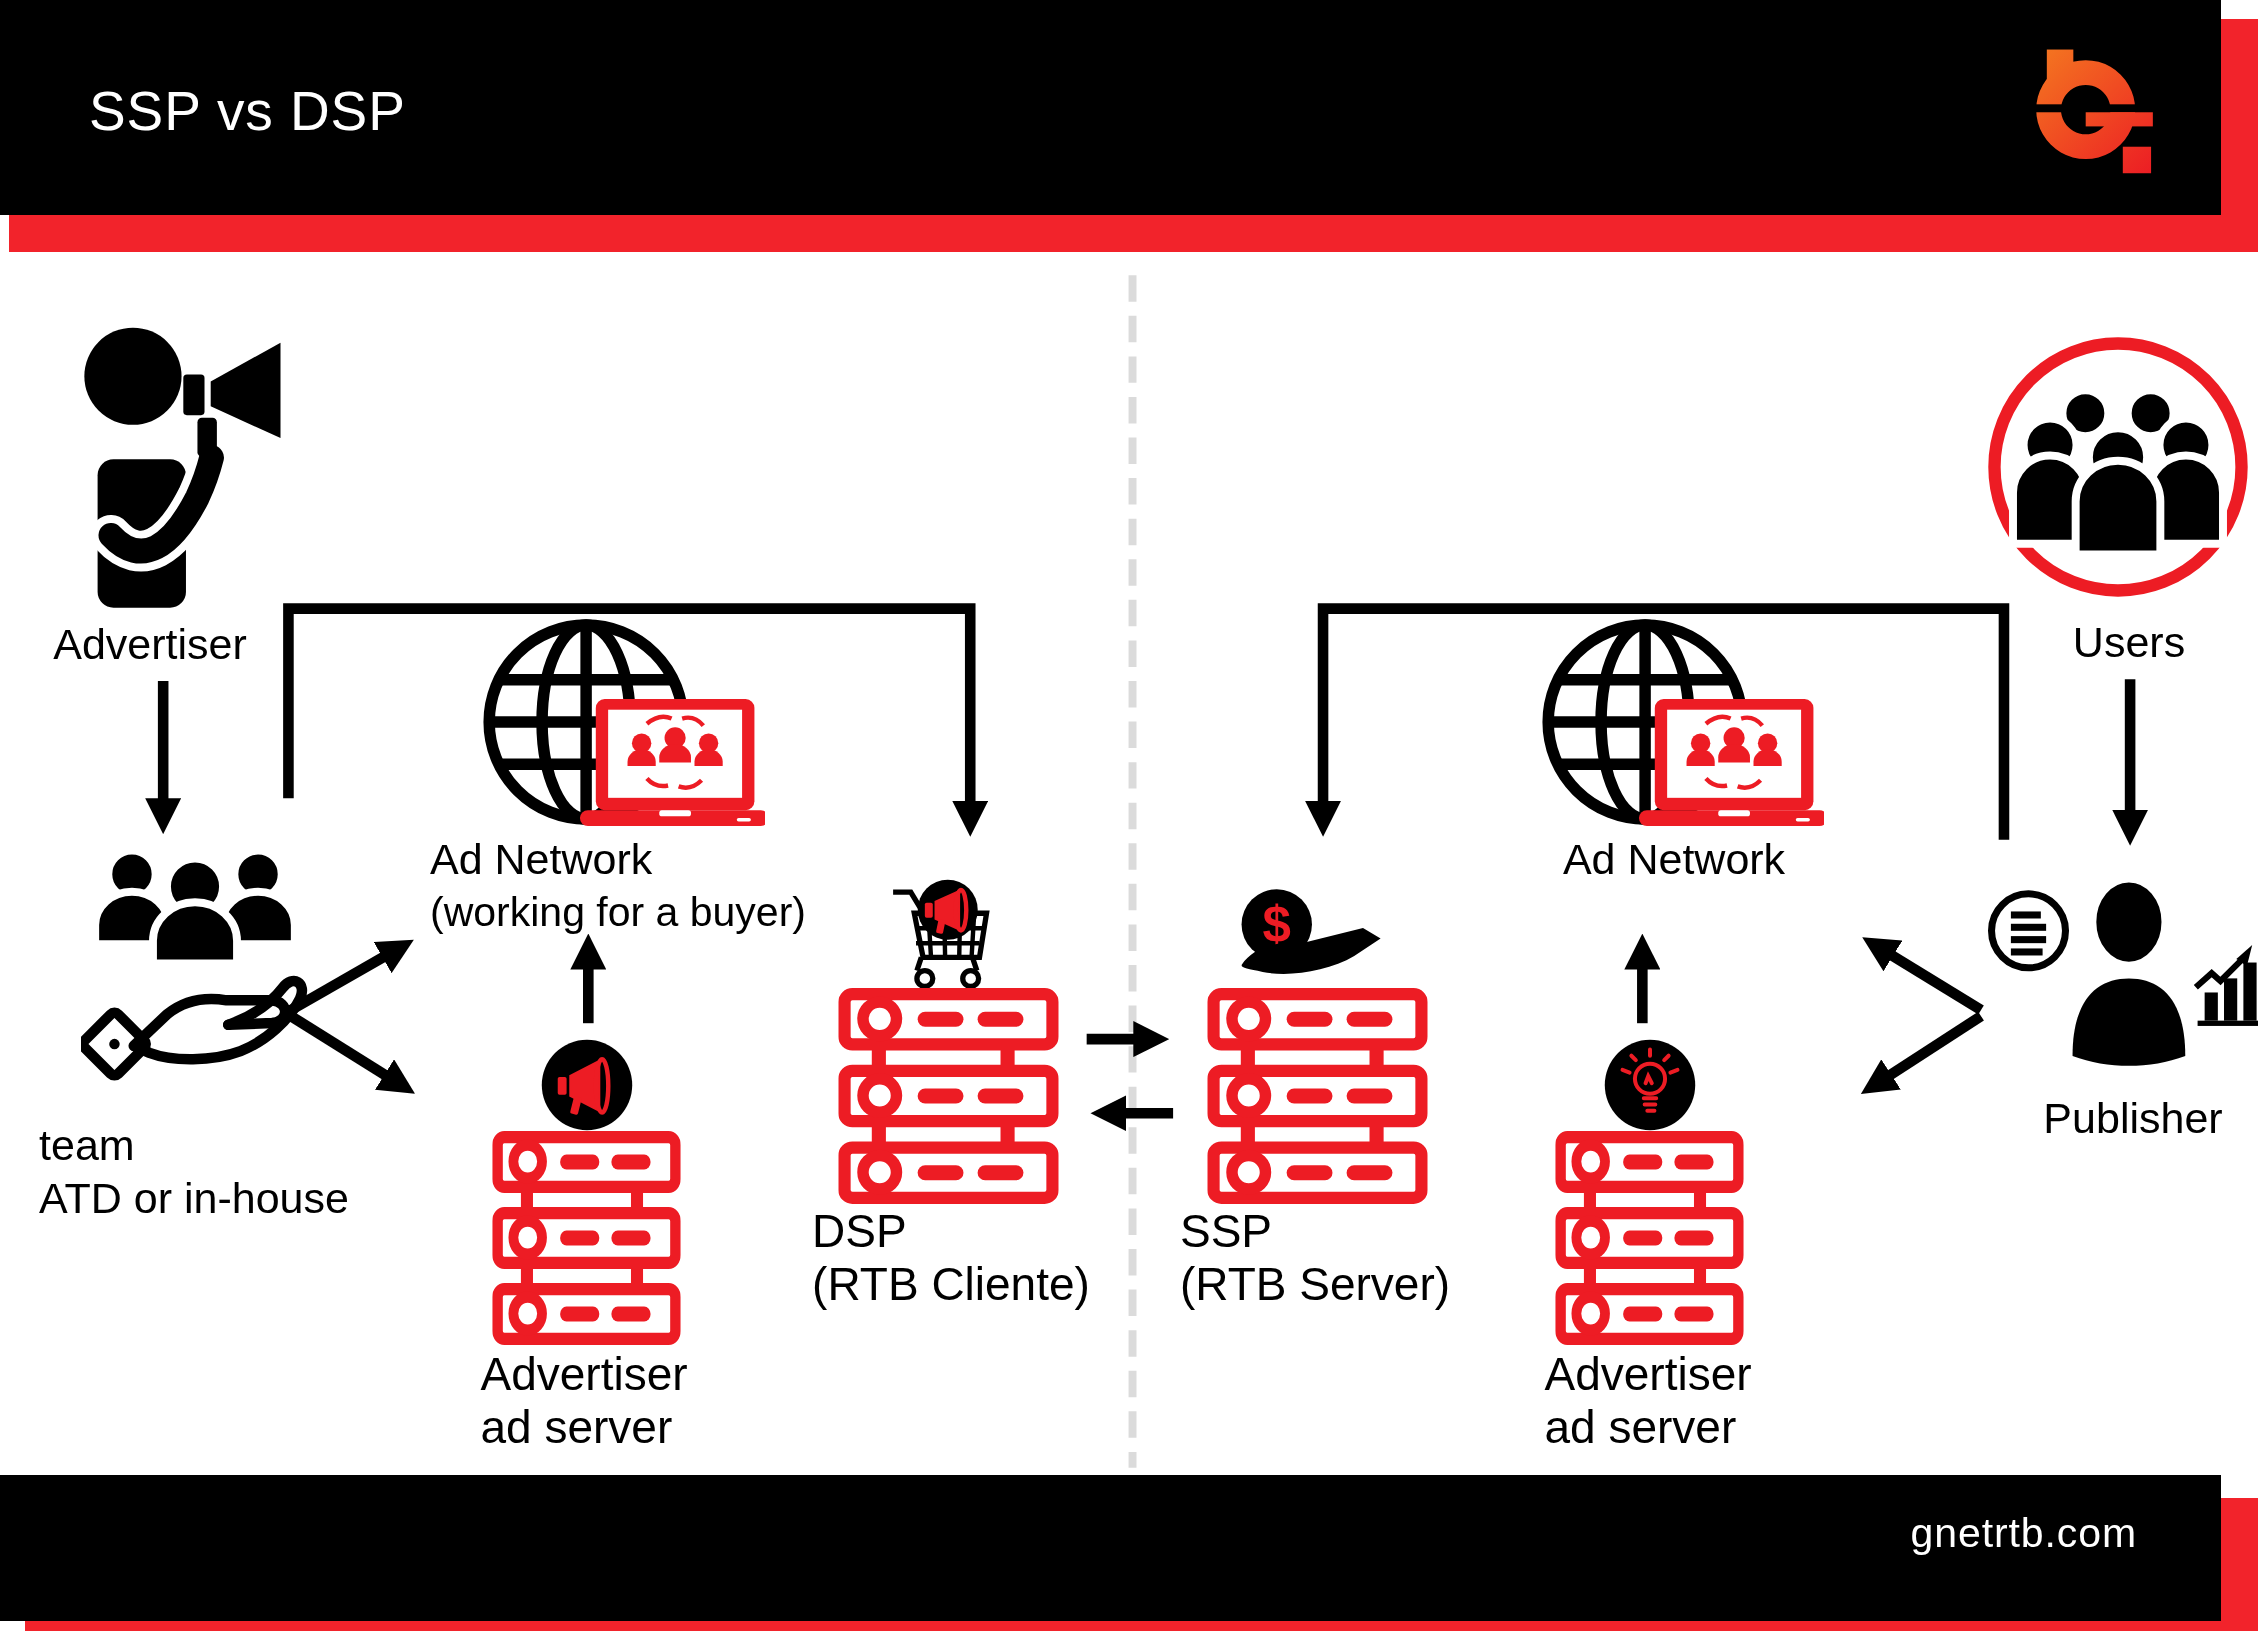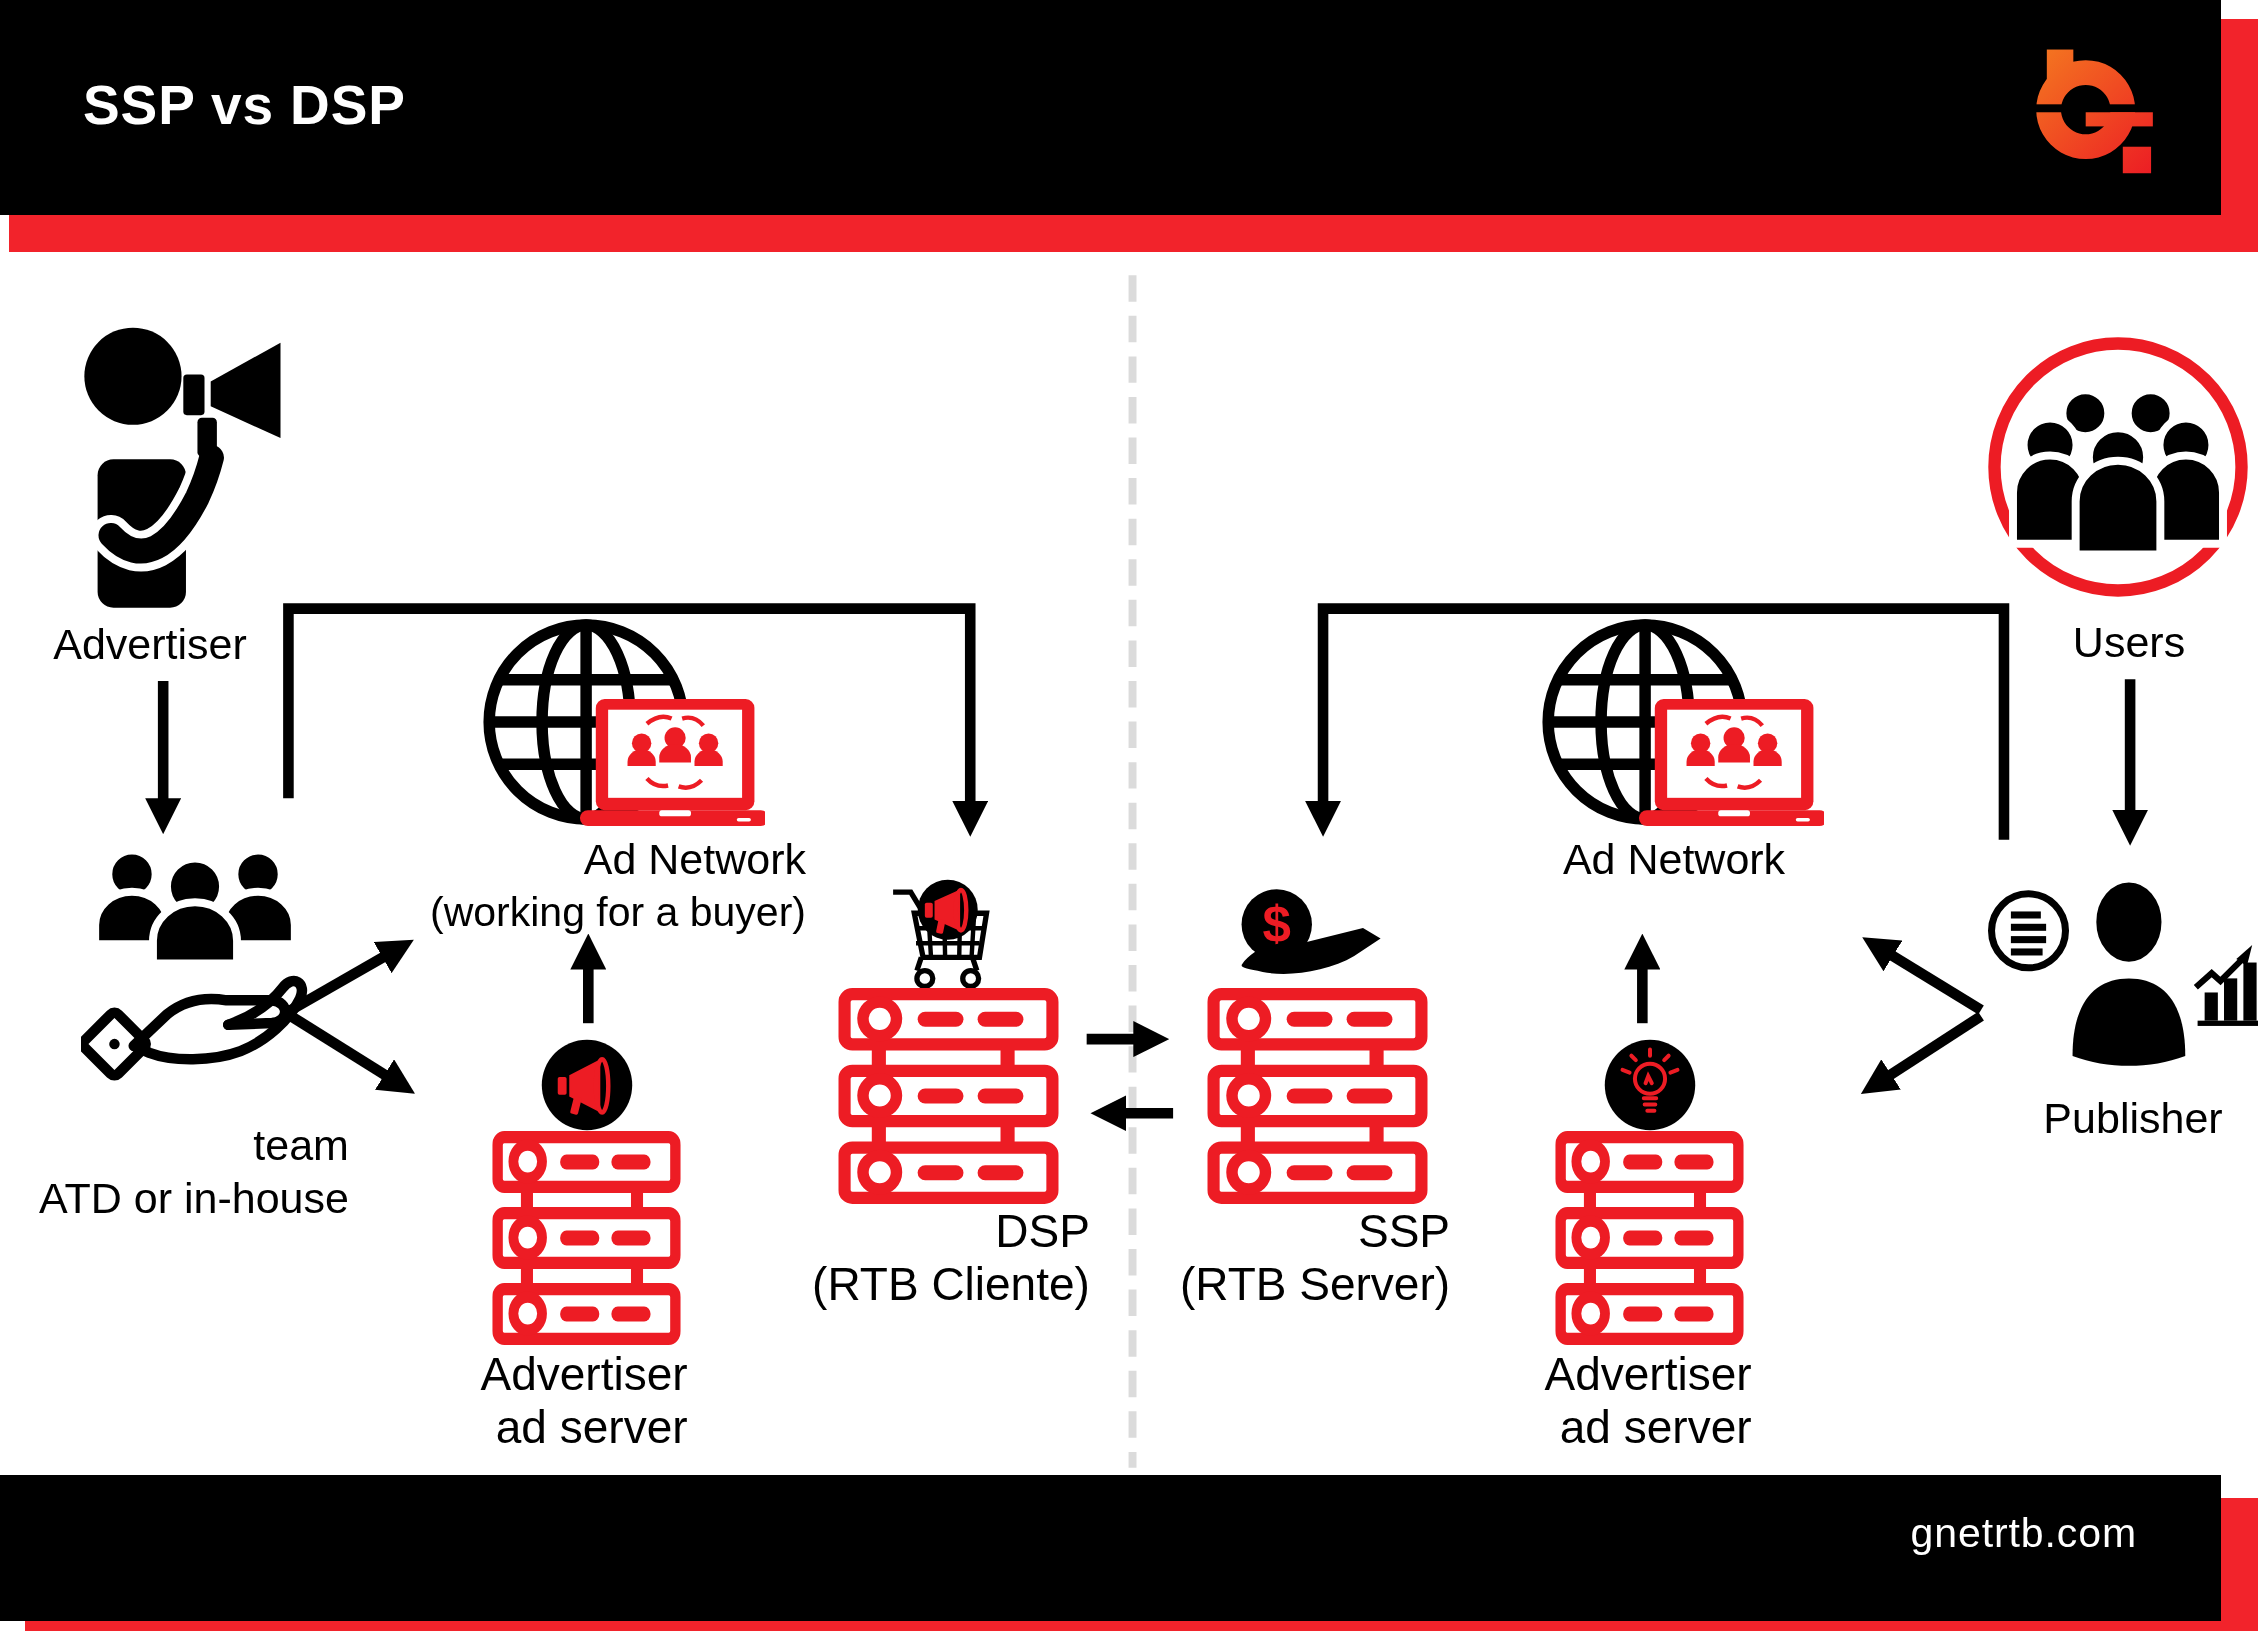--- a/index.html
+++ b/index.html
@@ -14,21 +14,21 @@
   .logo-box{position:absolute;left:2029px;top:46px;width:124px;height:129px}
   .stripe-top{left:8.8px;top:215px;width:2250px;height:37px;background:#F2232B;z-index:5}
   .stripe-top-right{left:2221px;top:19.4px;width:37px;height:233px;background:#F2232B;z-index:5}
   .footer-bar{left:0;top:1475px;width:2221px;height:146px;background:#000;z-index:6}
   .site-link{position:absolute;right:84px;top:35px;font-size:41px;color:#fff;letter-spacing:0.9px}
   .stripe-bottom{left:25px;top:1595px;width:2234px;height:36px;background:#F2232B;z-index:5}
   .stripe-bottom-right{left:2221px;top:1498px;width:37px;height:133px;background:#F2232B;z-index:5}
   
   .connectors{left:0;top:0;width:2258px;height:1631px;z-index:1}
   .node{z-index:2}
-  .label{position:absolute;transform:translateX(-50%);text-align:right;
+  .label{position:absolute;transform:translateX(-50%);text-align:left;
          font-size:43px;line-height:53px;white-space:nowrap;z-index:3}
   .label .bold{font-weight:400;font-size:43px}
   .label .sub{font-size:41px}
   .label .big{font-size:46px}
   svg{display:block}
 </style>
 </head>
 <body>
 
 <svg width="0" height="0" style="position:absolute" aria-hidden="true">
@@ -54,21 +54,21 @@
         <rect x="7" y="7" width="236" height="57" rx="9" fill="#fff" stroke="#ED1C24" stroke-width="14"></rect>
         <circle cx="47" cy="35" r="19" fill="#fff" stroke="#ED1C24" stroke-width="13"></circle>
         <rect x="90" y="27" width="52" height="17" rx="8.5" fill="#ED1C24"></rect>
         <rect x="158" y="27" width="52" height="17" rx="8.5" fill="#ED1C24"></rect>
       </g>
     </symbol>
   </defs>
 </svg>
 
 <div class="abs header-bar">
-  <h1 class="page-title" style="margin:2px;font-weight:700">SSP vs DSP</h1>
+  <h1 class="page-title" style="margin:8px;font-weight:400">SSP vs DSP</h1>
   <div class="logo-box">
     <svg viewBox="0 0 140 146" width="124" height="129">
       <defs>
         <linearGradient id="lg" gradientUnits="userSpaceOnUse" x1="0" y1="0" x2="140" y2="146">
           <stop offset="0" stop-color="#F47B20"></stop>
             <stop offset="1" stop-color="#EC1C24"></stop>
         </linearGradient>
       </defs>
       <path fill="url(#lg)" fill-rule="evenodd" d="M64,16 a56,56 0 1 1 -0.05,0 Z M64,44 a28,28 0 1 0 0.05,0 Z"></path>
       <rect x="20" y="4" width="30" height="40" fill="url(#lg)"></rect>

